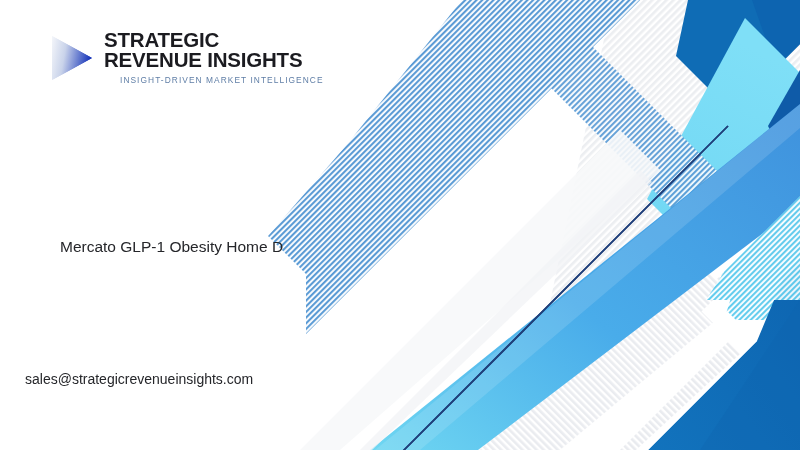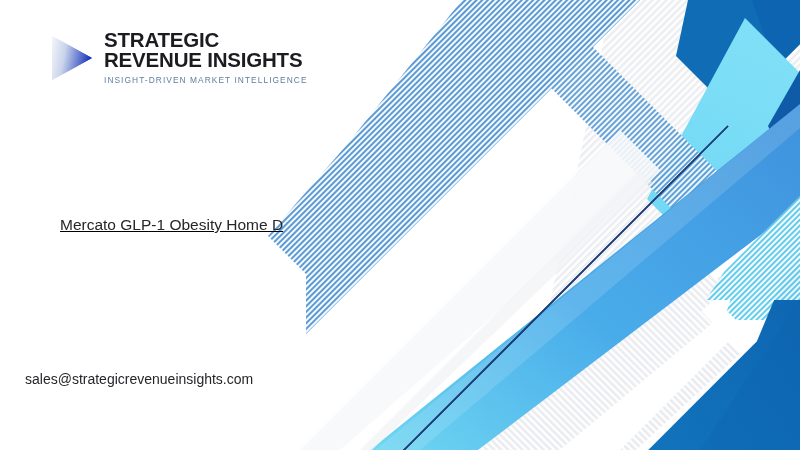--- a/index.html
+++ b/index.html
@@ -58,29 +58,29 @@
     color: #1b1b20;
     white-space: nowrap;
   }
   #logo-tagline {
     margin-top: 5px;
     font-family: "Liberation Sans", "DejaVu Sans", sans-serif;
     font-size: 8.4px;
     letter-spacing: 1.05px;
     color: #5f7ea6;
     white-space: nowrap;
+    margin-left: 16px;
   }
 
   
   #title-block {
     position: absolute;
     left: 60px;
-    top: 197px;
+    top: 219px;
     width: 360px;
-    text-decoration: underline;
   }
   .title-line {
     font-family: "Liberation Sans", "DejaVu Sans", sans-serif;
     font-size: 15.5px;
     line-height: 56px;
     color: #25262a;
     white-space: nowrap;
   }
 
   

